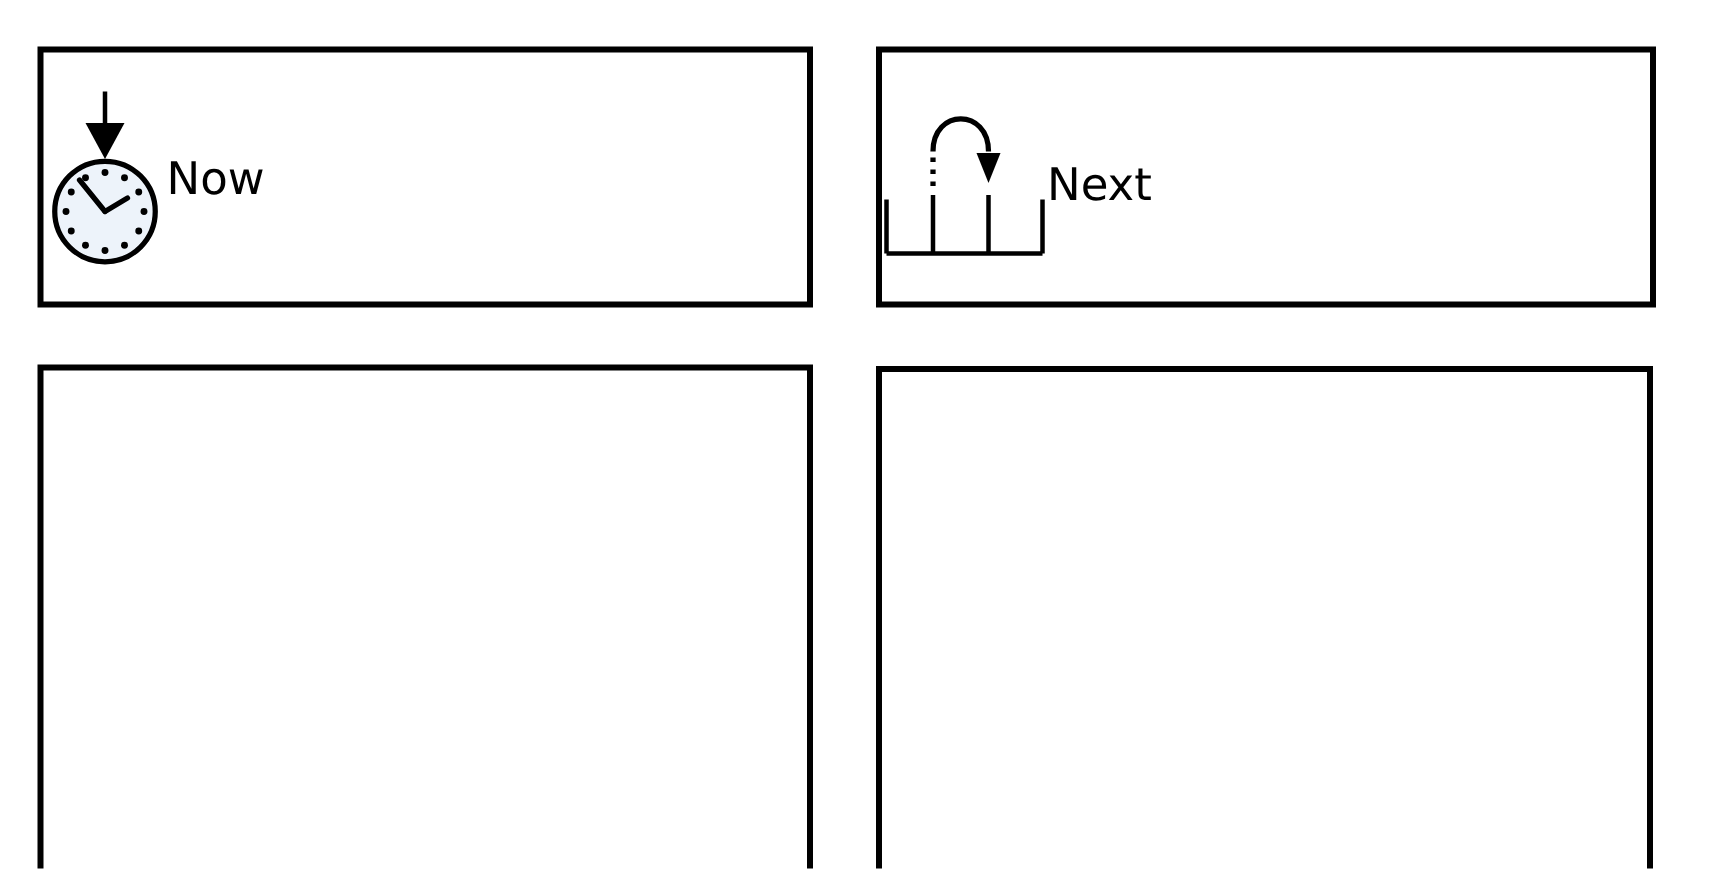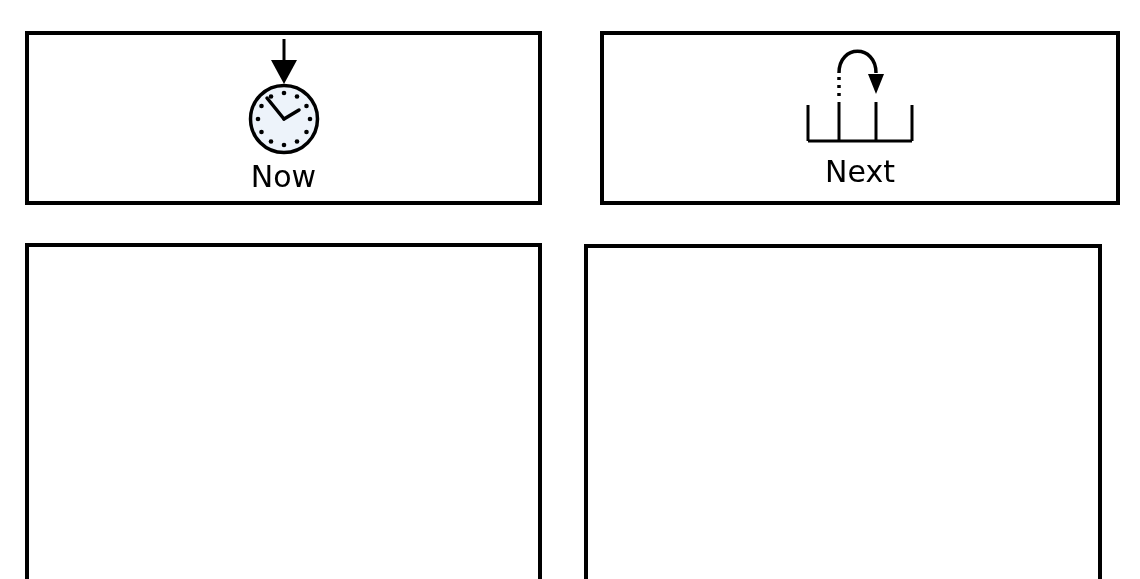--- a/index.html
+++ b/index.html
@@ -13,29 +13,29 @@
     background: #ffffff;
     overflow: hidden;
     font-family: "DejaVu Sans", "Liberation Sans", sans-serif;
   }
   .panel {
     position: absolute;
     box-sizing: border-box;
     border: 4px solid #000000;
     background: #ffffff;
     display: flex;
-    flex-direction: column;
+    flex-direction: row;
     align-items: center;
   }
   .panel-now {
     left: 25px; top: 31px;
     width: 517px; height: 174px;
   }
   .panel-next {
-    left: 600px; top: 31px;
+    left: 584px; top: 31px;
     width: 520px; height: 174px;
   }
   .panel-slot-left {
     left: 25px; top: 243px;
     width: 517px; height: 390px; 
   }
   .panel-slot-right {
     left: 584px; top: 244px;
     width: 518px; height: 389px; 
   }

